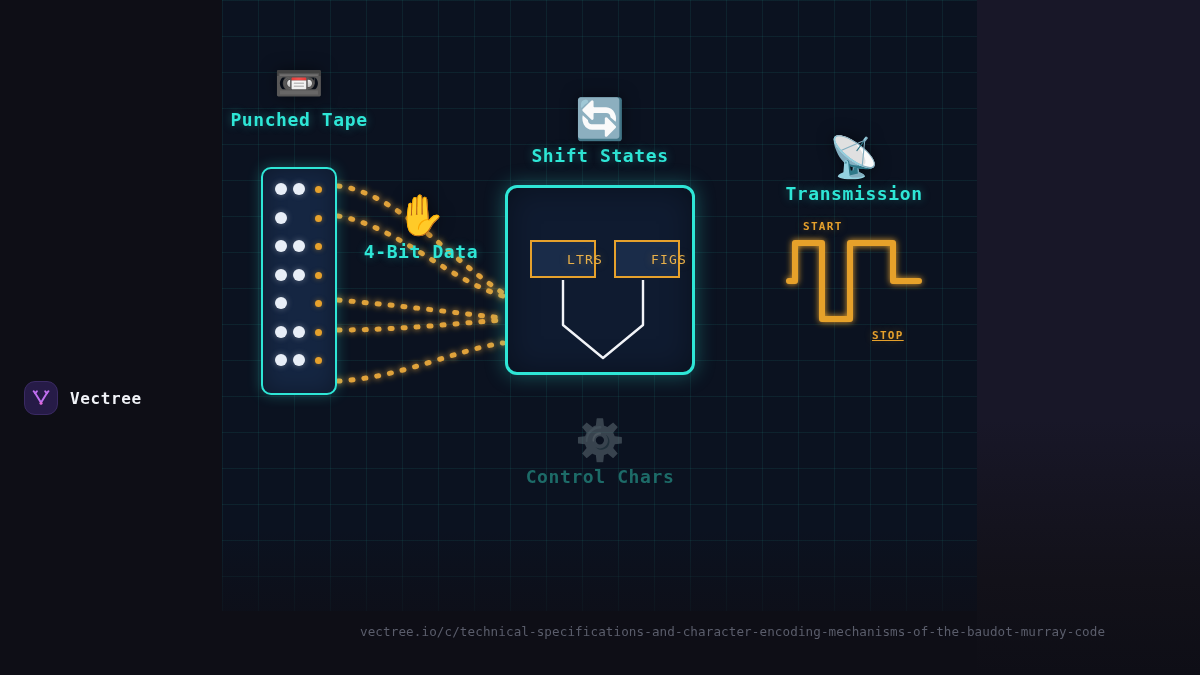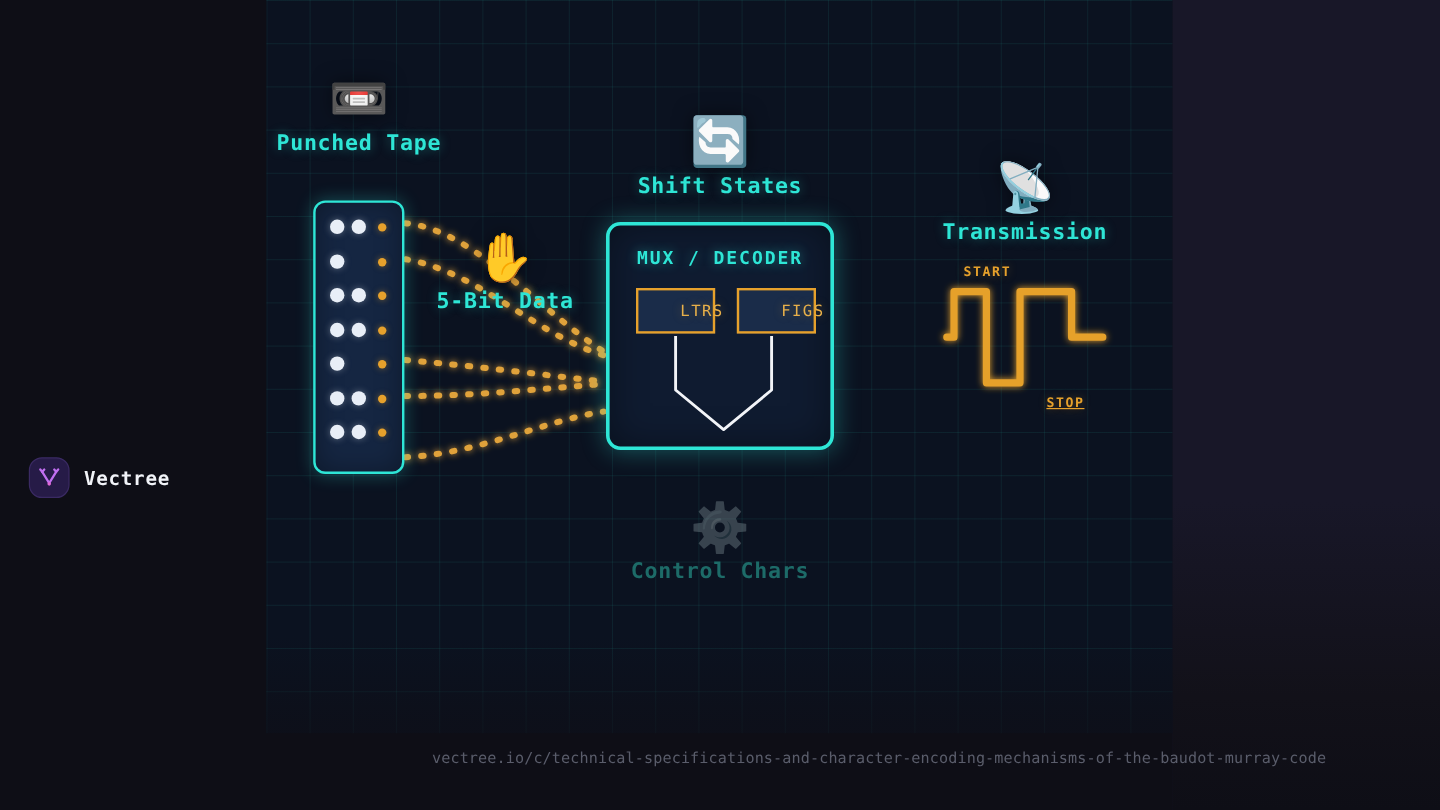--- a/index.html
+++ b/index.html
@@ -207,21 +207,21 @@
     <span class="cap">Shift States</span>
   </div>
 
   <div class="node" style="left:854px; top:137px;">
     <span class="emoji">📡</span>
     <span class="cap">Transmission</span>
   </div>
 
   <div class="node" style="left:421px; top:195px;">
     <span class="emoji">✋</span>
-    <span class="cap">5-Bit Data</span>
+    <span class="cap">4-Bit Data</span>
   </div>
 
   <div class="node dim" style="left:600px; top:420px;">
     <span class="emoji">⚙️</span>
     <span class="cap">Control Chars</span>
   </div>
 
   <div class="tape-card" id="tape-card">
       <div class="tape-row" style="top: 14px;">
         <div class="hole-big" style="left: 12px;"></div>
@@ -252,21 +252,20 @@
         <div class="hole-sm" style="left: 52px;"></div>
       </div>
       <div class="tape-row" style="top: 185px;">
         <div class="hole-big" style="left: 12px;"></div>
         <div class="hole-big" style="left: 30px;"></div>
         <div class="hole-sm" style="left: 52px;"></div>
       </div>
     </div>
 
   <div class="mux">
-    <div class="mux-title">MUX / DECODER</div>
     <div class="sub ltrs">LTRS</div>
     <div class="sub figs">FIGS</div>
     <svg width="190" height="190" style="position:absolute;left:0;top:0;">
       <polyline fill="none" stroke="#f2f4f8" stroke-width="2.4" stroke-linejoin="round" points="55,92 55,137 95,170 135,137 135,92"></polyline>
     </svg>
   </div>
 
   <div class="wf-label" style="left:803px; top:220px;">START</div>
   <div class="wf-label" style="left:872px; top:329px;text-decoration:underline;">STOP</div>
 

